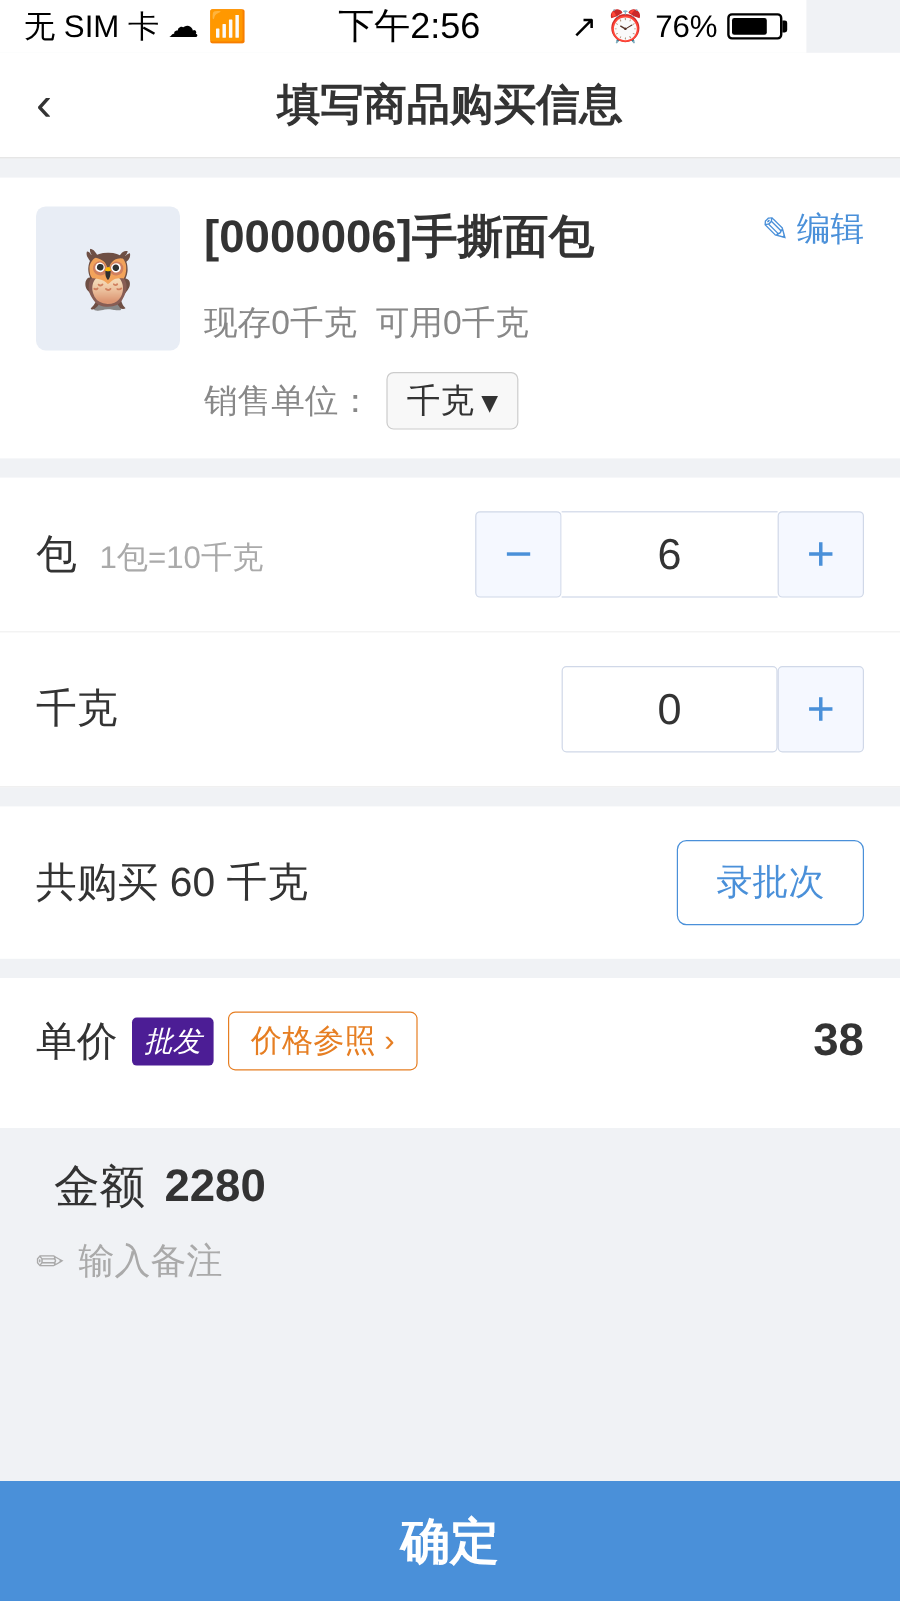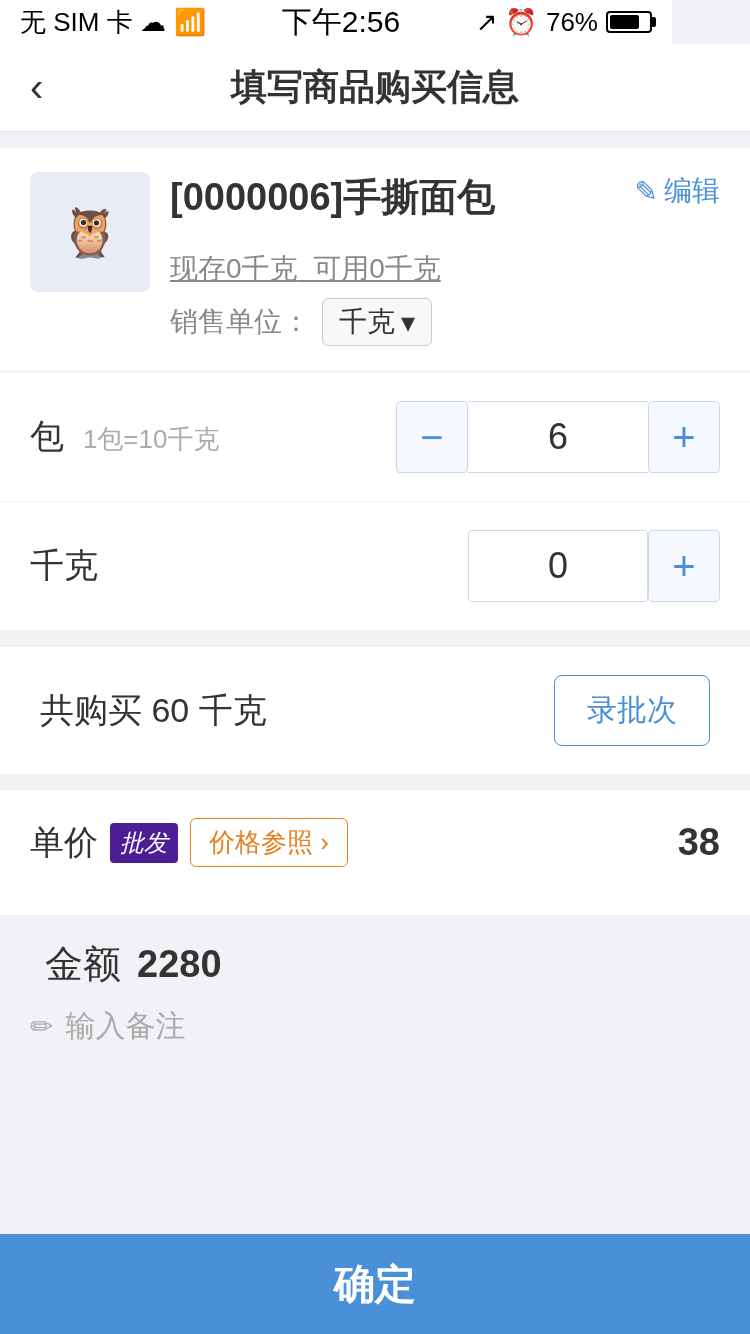--- a/index.html
+++ b/index.html
@@ -102,22 +102,21 @@
     .product-info { flex: 1; }
     .product-name {
       font-size: 38px;
       font-weight: 600;
       color: #333;
       margin-bottom: 27px;
     }
     .product-stock {
       font-size: 28px;
       color: #888;
-      margin-bottom: 10px;
-      text-decoration: underline;
+      margin-bottom: 22px;
     }
     .product-unit {
       font-size: 28px;
       color: #888;
       display: flex;
       align-items: center;
       gap: 12px;
     }
     .unit-select {
       border: 1px solid #ccc;
@@ -137,21 +136,21 @@
       color: #4a90d9;
       font-size: 28px;
       display: flex;
       align-items: center;
       gap: 6px;
     }
 
     
     .section-white {
       background: #fff;
-      margin-top: 3px;
+      margin-top: 16px;
     }
     .qty-row {
       padding: 28px 30px;
       display: flex;
       align-items: center;
       justify-content: space-between;
       border-bottom: 1px solid #f0f0f0;
     }
     .qty-label {
       font-size: 34px;
@@ -188,21 +187,21 @@
       border-right: none;
       text-align: center;
       font-size: 36px;
       color: #333;
       background: #fff;
     }
 
     
     .total-row {
       background: #fff;
-      padding: 28px 40px;
+      padding: 28px 30px;
       display: flex;
       align-items: center;
       justify-content: space-between;
       margin-top: 16px;
     }
     .total-text {
       font-size: 34px;
       color: #333;
     }
     .record-btn {

